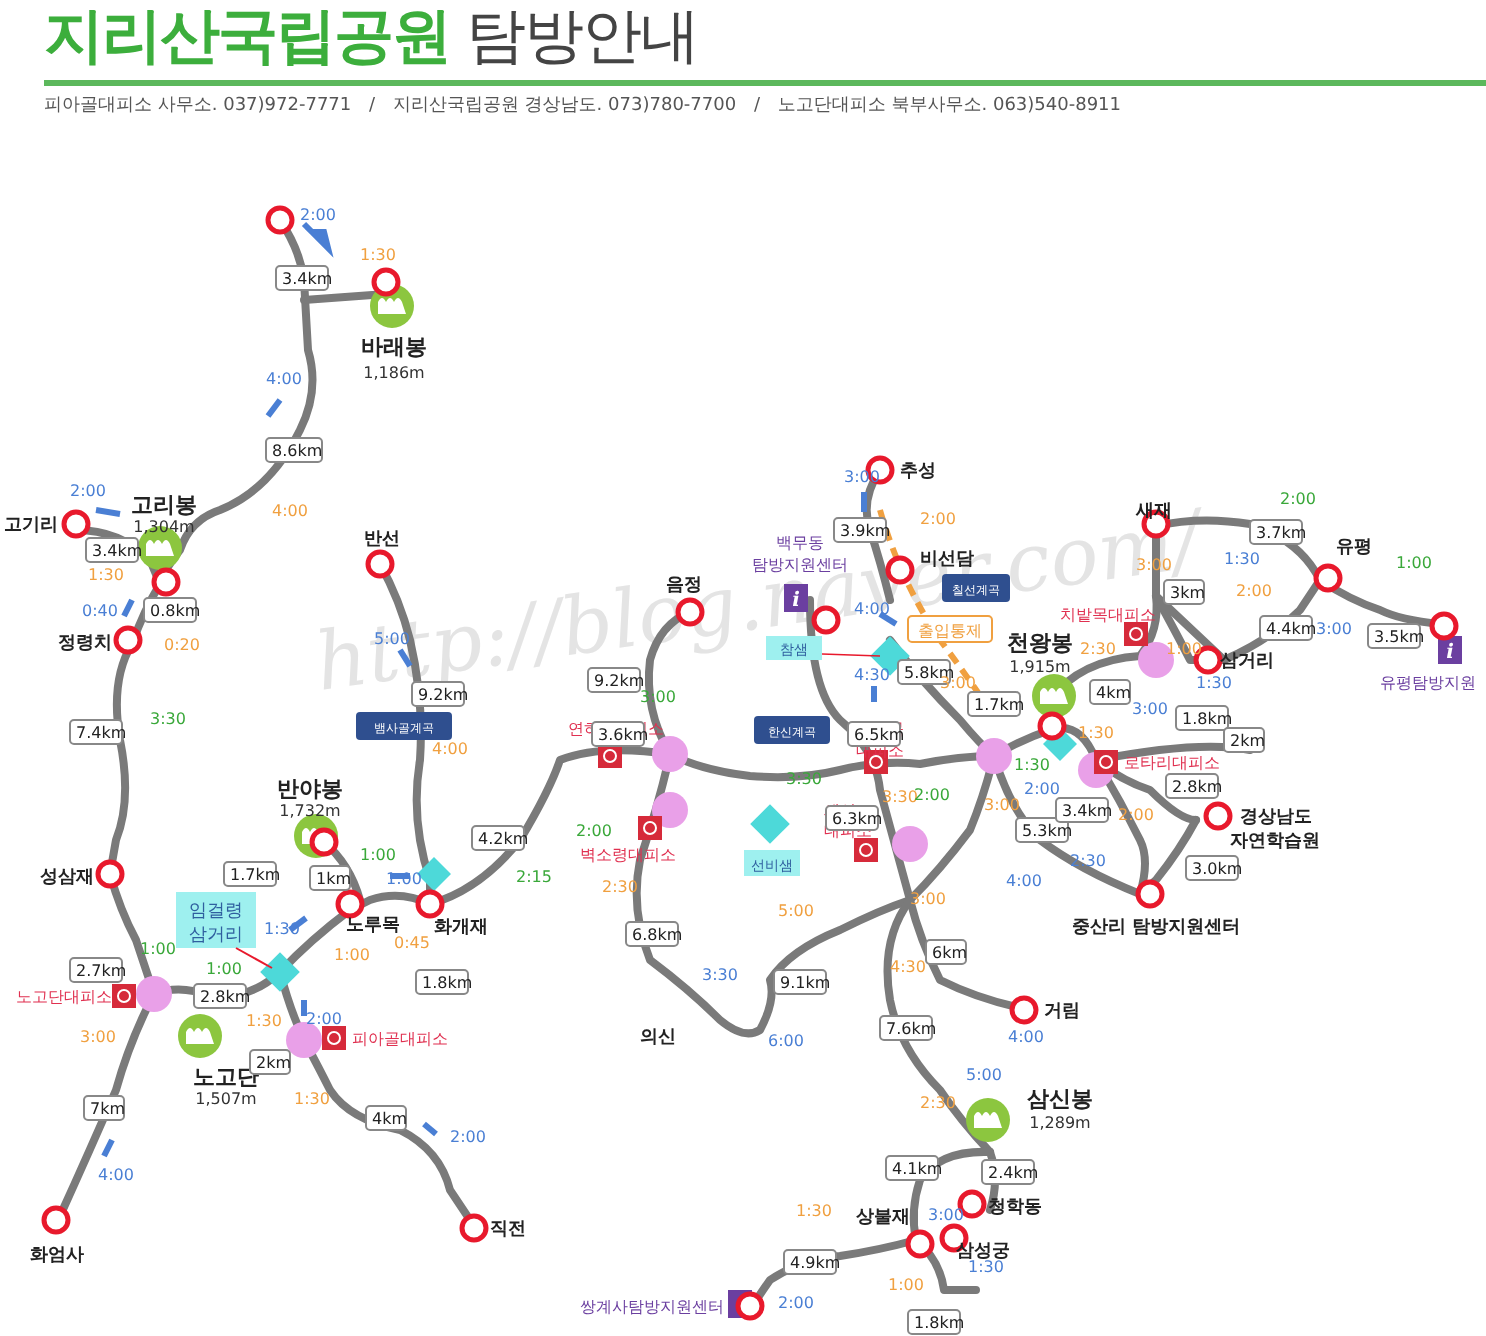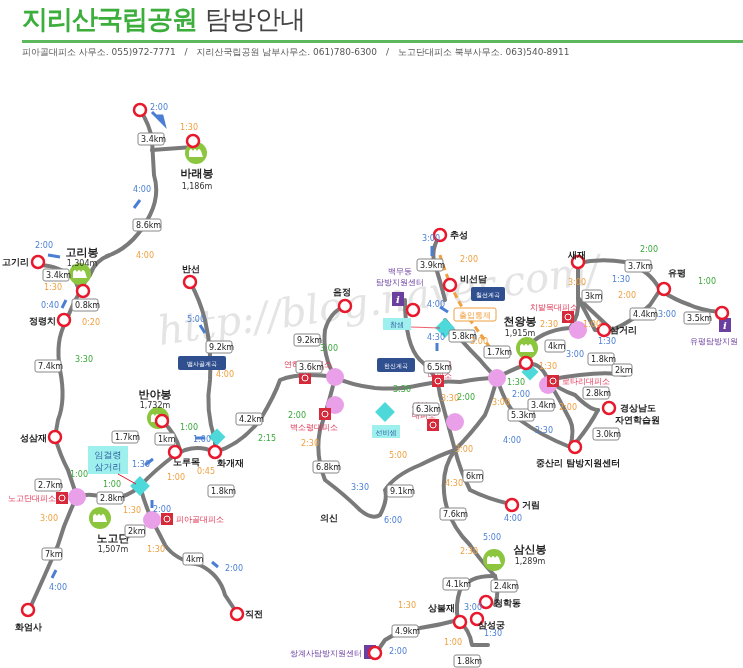--- a/index.html
+++ b/index.html
@@ -1,37 +1,37 @@
 <!DOCTYPE html>
 <html><head>
 <meta charset="utf-8">
 <style>
   html, body { margin:0; padding:0; background:#ffffff; }
   body { width:743px; height:668px; position:relative; overflow:hidden; font-family:"DejaVu Sans", sans-serif; }
-  .title { position:absolute; left:22px; top:2px; height:34px; font-size:26px; line-height:34px; white-space:nowrap; }
+  .title { position:absolute; left:22px; top:2px; height:34px; font-size:30px; line-height:34px; white-space:nowrap; }
   .title .t1 { color:#3cae3c; font-weight:bold; letter-spacing:-1px; }
   .title .t2 { color:#444; font-weight:normal; margin-left:8px; letter-spacing:-1px; }
   .rule { position:absolute; left:22px; right:0; top:40px; height:3px; background:#5cb85c; }
   .offices { position:absolute; left:22px; top:46px; font-size:9px; color:#555; white-space:nowrap; }
   .offices span.sep { margin:0 6px; }
   svg { position:absolute; left:0; top:0; }
 </style>
 </head>
 <body>
 
 <div class="title">
   <span class="t1">지리산국립공원</span><span class="t2">탐방안내</span>
 </div>
 <div class="rule"></div>
 <div class="offices">
   <span>피아골대피소 사무소.</span>
-  <span>055)972-7771</span>
+  <span>037)972-7771</span>
   <span class="sep">/</span>
-  <span>지리산국립공원 남부사무소.</span>
-  <span>061)780-6300</span>
+  <span>지리산국립공원 경상남도.</span>
+  <span>073)780-7700</span>
   <span class="sep">/</span>
   <span>노고단대피소 북부사무소.</span>
   <span>063)540-8911</span>
 </div>
 
 <svg width="743" height="668" viewBox="0 0 743 668">
   <defs>
     <g id="peakicon">
       <circle r="11" fill="#8cc63f"></circle>
       <path d="M-7,4 L-7,-2 Q-5,-6 -3,-2 Q-1,-6 1,-2 Q3,-6 5,-2 L7,4 Z" fill="#fff"></path>

